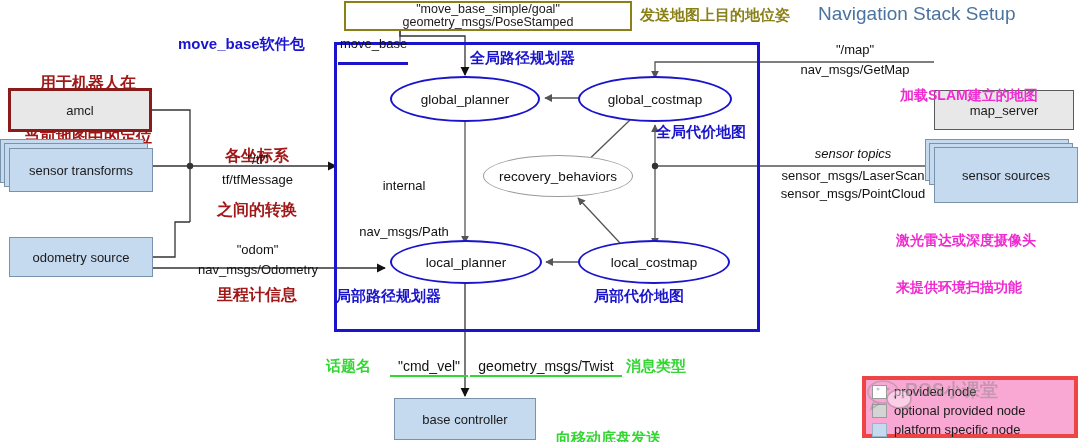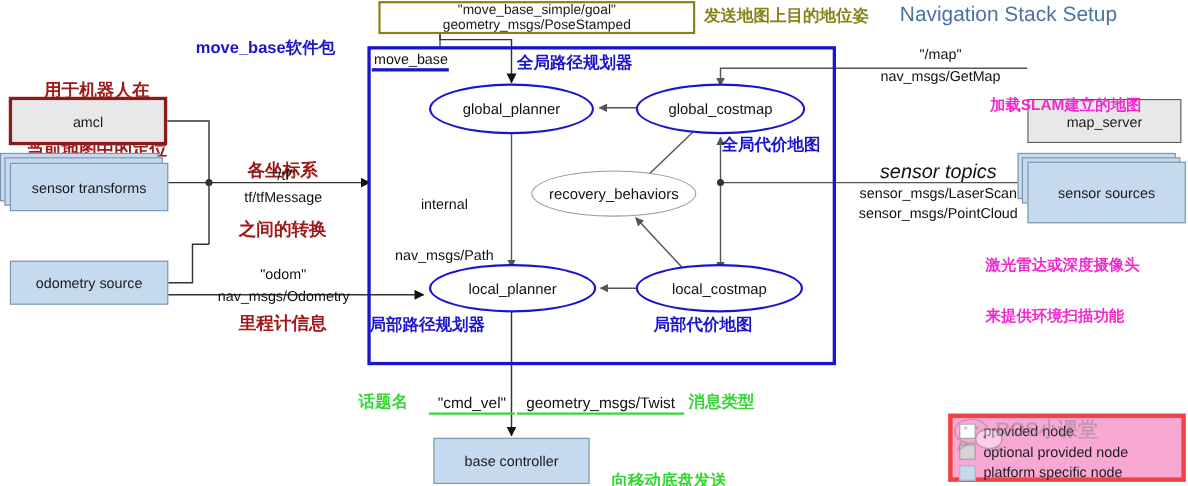--- a/index.html
+++ b/index.html
@@ -67,23 +67,22 @@
     position: absolute;
     box-sizing: border-box;
     border: 3px solid #1a14cc;
     background: transparent;
   }
   #move-base-label {
     position: absolute;
     font-size: 13px;
     color: #111;
     border-bottom: 3px solid #1a14cc;
-    padding: 0 1px 1px 2px;
+    padding: 0 1px 11px 2px;
     white-space: pre;
-    margin-top: 10px;
   }
 
   
   .ellipse {
     position: absolute;
     box-sizing: border-box;
     border-radius: 50%;
     display: flex;
     align-items: center;
     justify-content: center;
@@ -268,21 +267,21 @@
   </div>
 
   <div class="plain" style="left:780px; top:42px; width:150px;">"/map"</div>
   <div class="plain" style="left:772px; top:62px; width:166px;">nav_msgs/GetMap</div>
 
   <div class="nodebox box-plain" style="left:934px; top:42px; width:140px; height:40px;margin-top:48px;">
     <span>map_server</span>
   </div>
   <div class="ann ann-pink" style="left:900px; top:88px;">加载SLAM建立的地图</div>
 
-  <div class="plain plain-italic" style="left:778px; top:146px; width:150px; font-size:18px;">sensor topics</div>
+  <div class="plain plain-italic" style="left:778px; top:146px; width:150px; font-size:13px;">sensor topics</div>
   <div class="plain" style="left:762px; top:168px; width:182px;">sensor_msgs/LaserScan</div>
   <div class="plain" style="left:762px; top:186px; width:182px;">sensor_msgs/PointCloud</div>
 
   <div class="stackshadow" style="left:925px; top:139px; width:144px; height:42px;"></div>
   <div class="stackshadow" style="left:929px; top:143px; width:144px; height:42px;"></div>
   <div class="nodebox box-blue" style="left:934px; top:147px; width:144px; height:56px;">
     <span>sensor sources</span>
   </div>
 
   <div class="ann ann-pink" style="left:896px; top:202px;">

